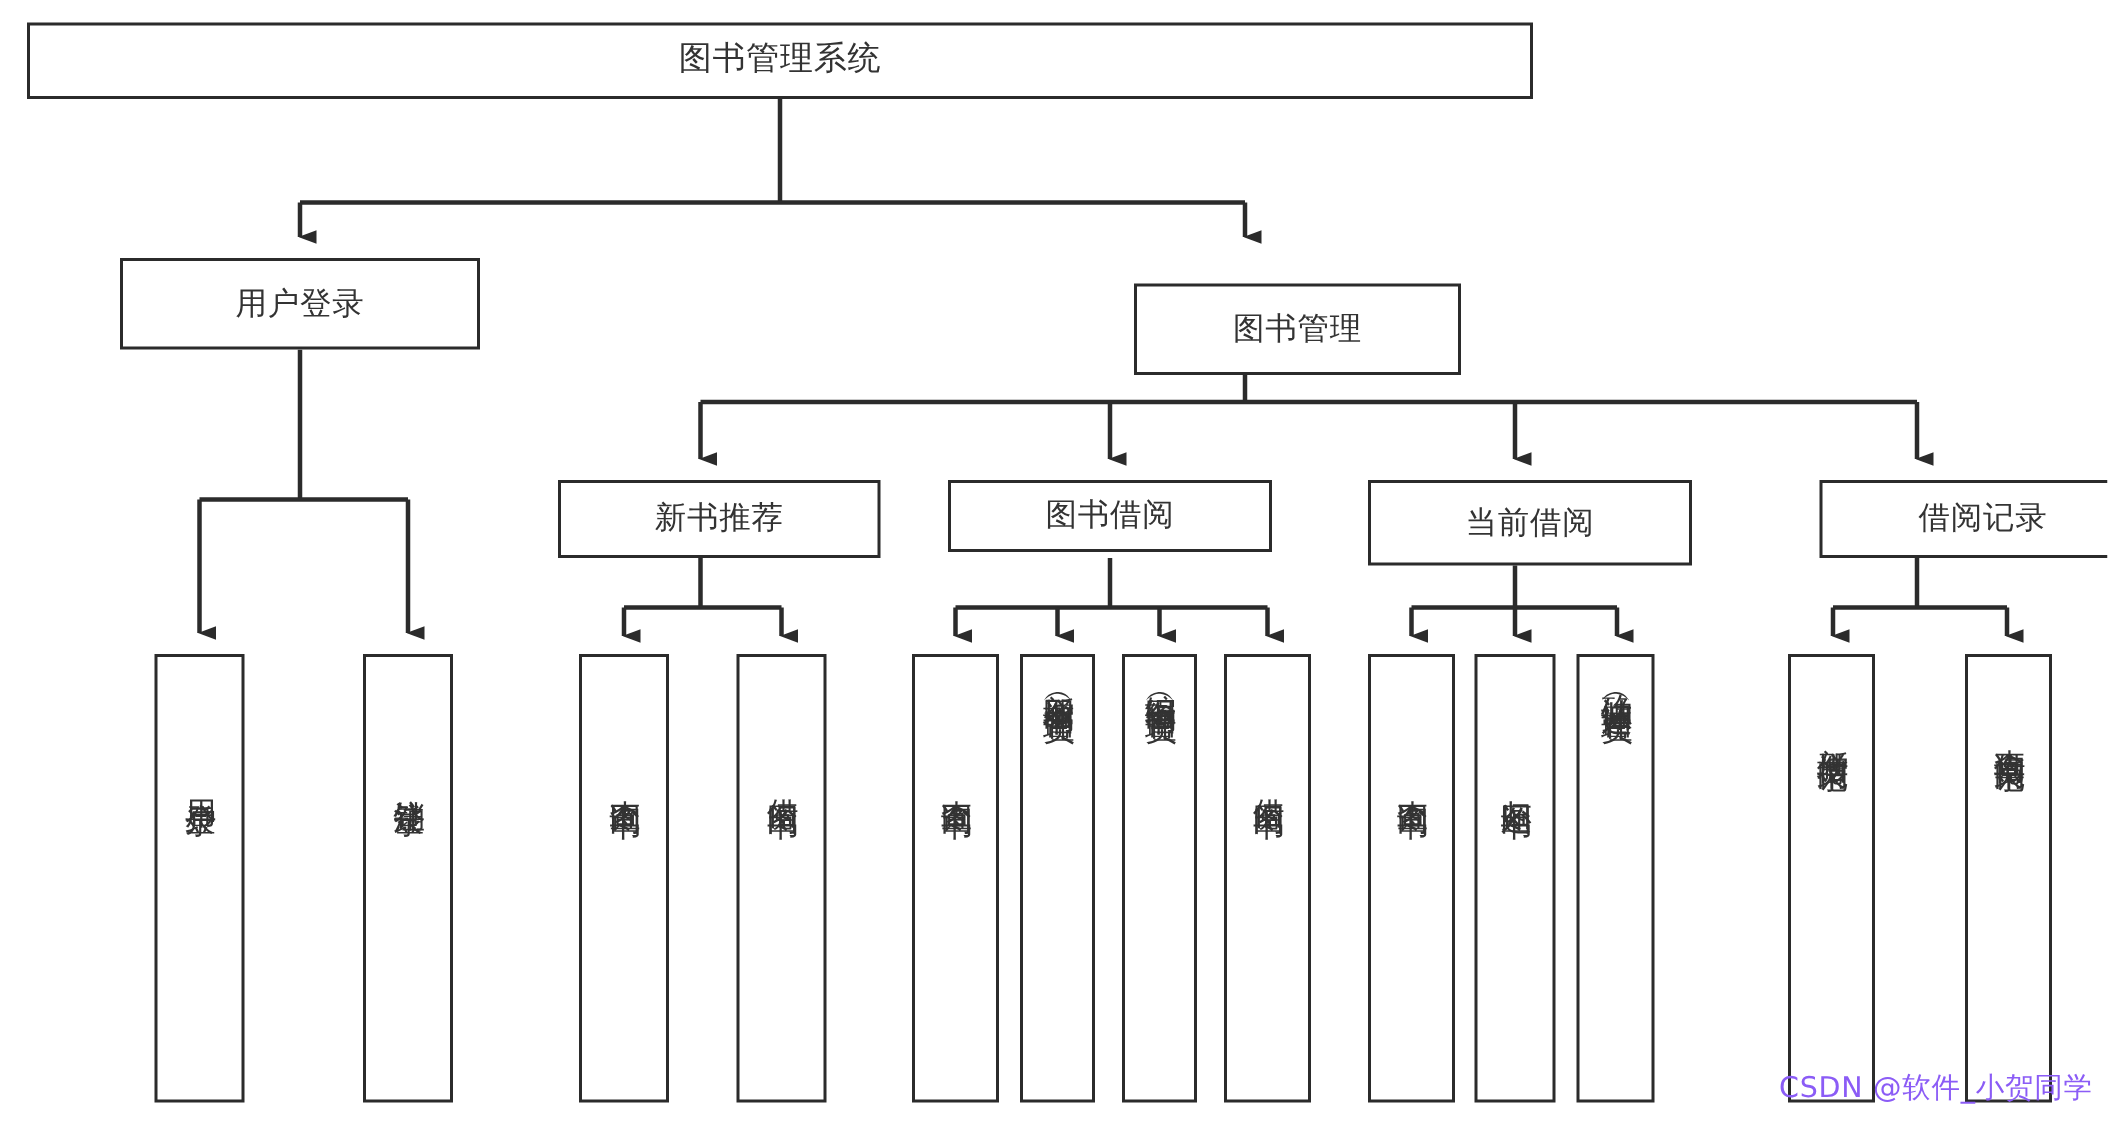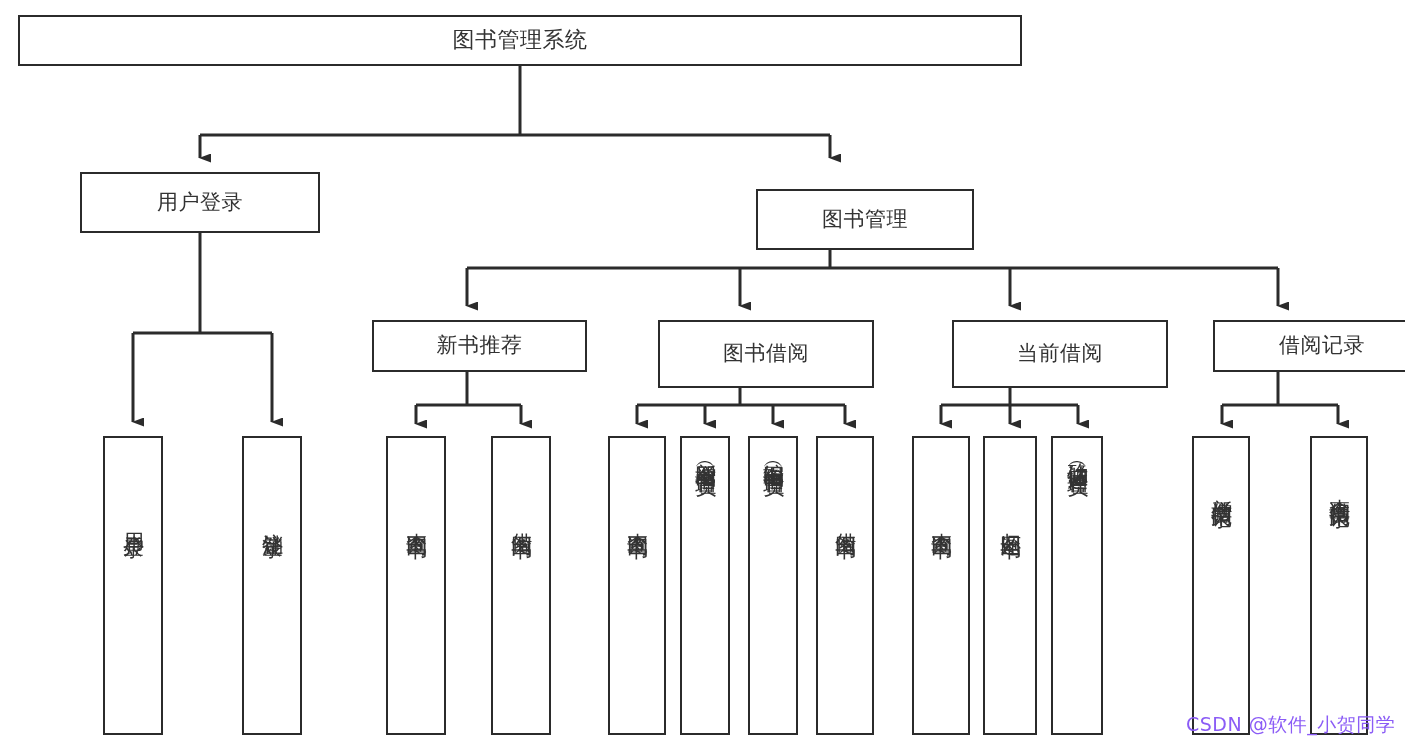--- a/index.html
+++ b/index.html
@@ -142,24 +142,24 @@
   <div class="node horizontal" style="left:80px; top:172px; width:240px; height:61px;">
     <span class="node-label">用户登录</span>
   </div>
   <div class="node horizontal" style="left:712px; top:189px; width:218px; height:61px;margin-left:44px;">
     <span class="node-label">图书管理</span>
   </div>
 
   <div class="node horizontal" style="left:360px; top:320px; width:215px; height:52px;margin-left:12px;">
     <span class="node-label">新书推荐</span>
   </div>
-  <div class="node horizontal" style="left:658px; top:320px; width:216px; height:68px;text-align:center;">
+  <div class="node horizontal" style="left:632px; top:320px; width:216px; height:48px;text-align:center;">
     <span class="node-label">图书借阅</span>
   </div>
-  <div class="node horizontal" style="left:952px; top:320px; width:216px; height:68px;">
+  <div class="node horizontal" style="left:912px; top:320px; width:216px; height:57px;">
     <span class="node-label">当前借阅</span>
   </div>
   <div class="node horizontal" style="left:1170px; top:320px; width:218px; height:52px;margin-left:43px;">
     <span class="node-label">借阅记录</span>
   </div>
 
   <div class="node vertical mid" style="left:103px; top:436px; width:60px; height:299px; padding-top:78px;">
     <span class="node-label">用户登录</span>
   </div>
   <div class="node vertical mid" style="left:242px; top:436px; width:60px; height:299px; padding-top:78px;">

